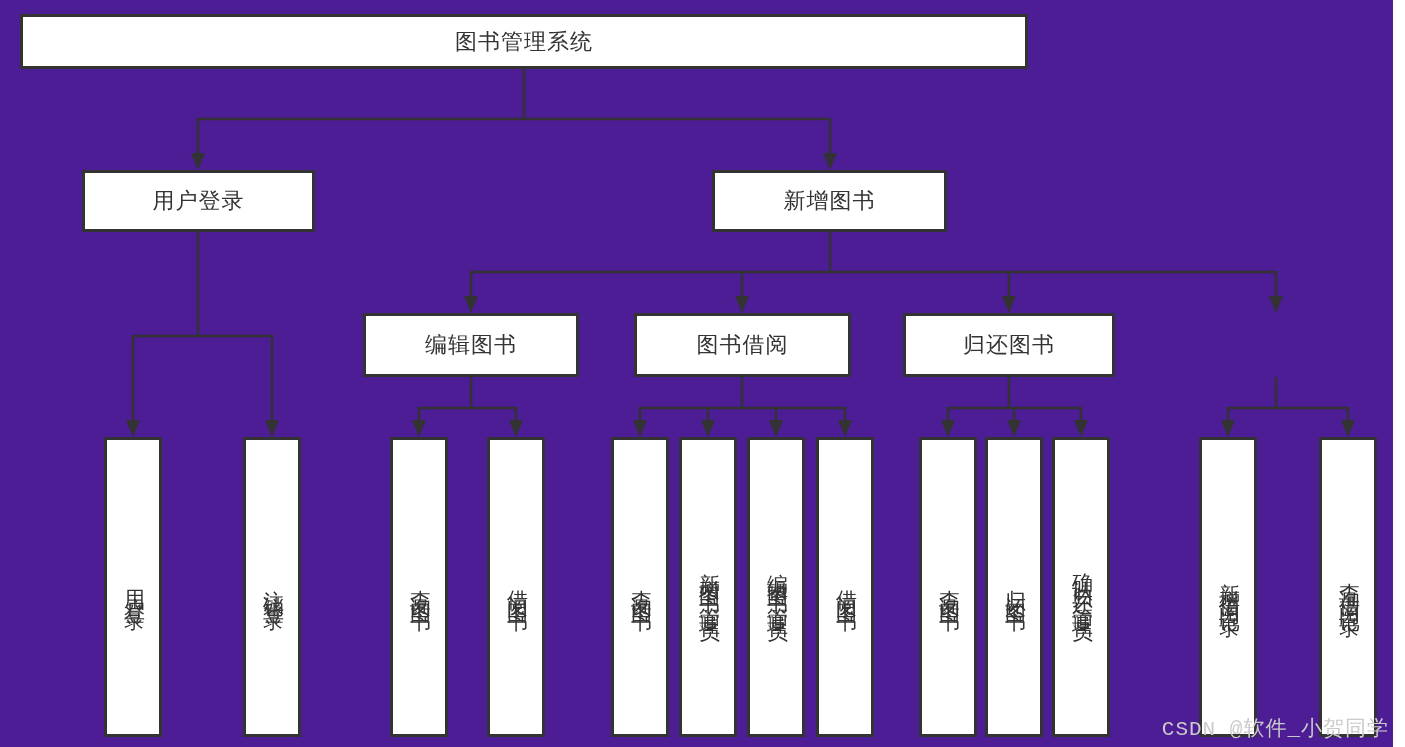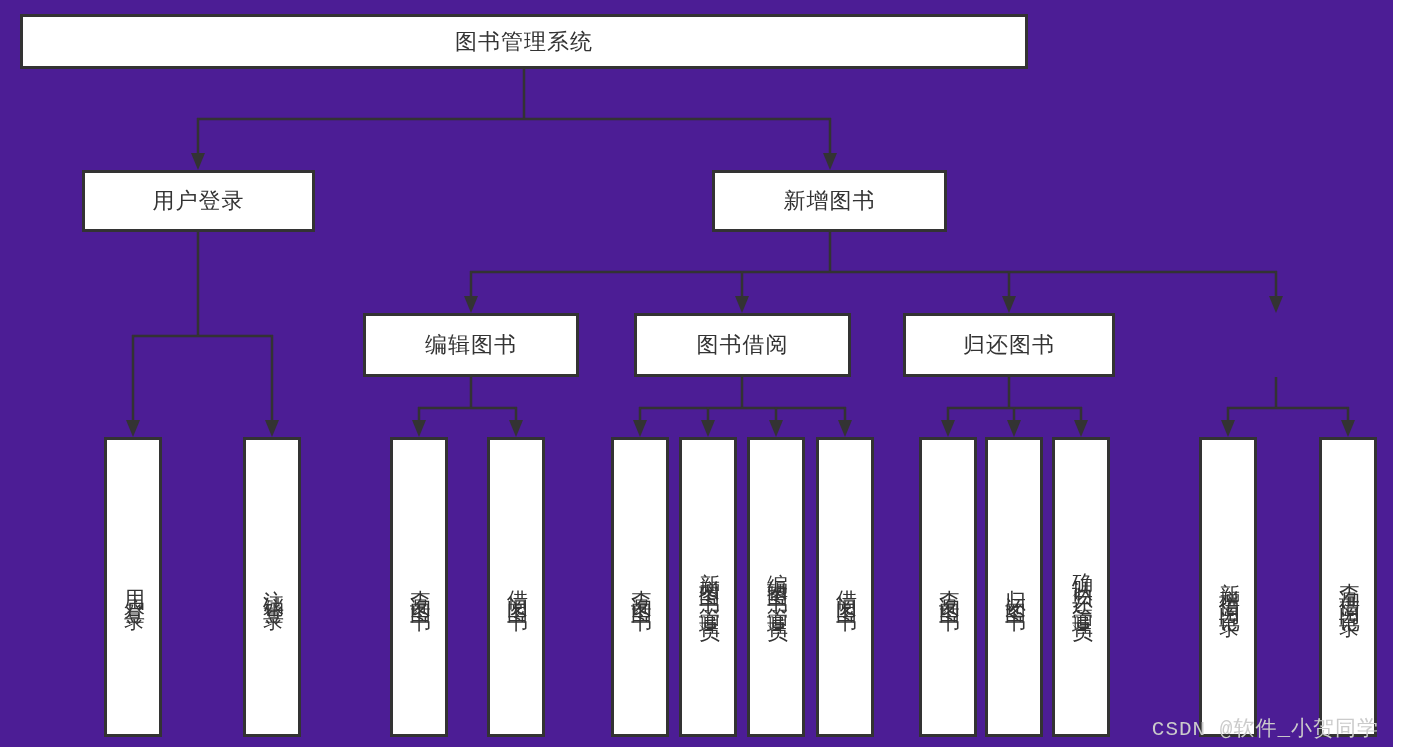--- a/index.html
+++ b/index.html
@@ -46,21 +46,21 @@
     justify-content: center;
     color: #333333;
     font-size: 21px;
     writing-mode: vertical-lr;
     text-orientation: mixed;
     letter-spacing: 7px;
     line-height: 1;
   }
   .watermark {
     position: absolute;
-    right: 14px;
+    right: 4px;
     bottom: 5px;
     color: #cbcbcb;
     font-size: 21px;
     letter-spacing: 1px;
     white-space: nowrap;
   }
   svg line { stroke: #333333; stroke-width: 2.5; }
   svg polygon { fill: #333333; }
 </style>
 </head>

